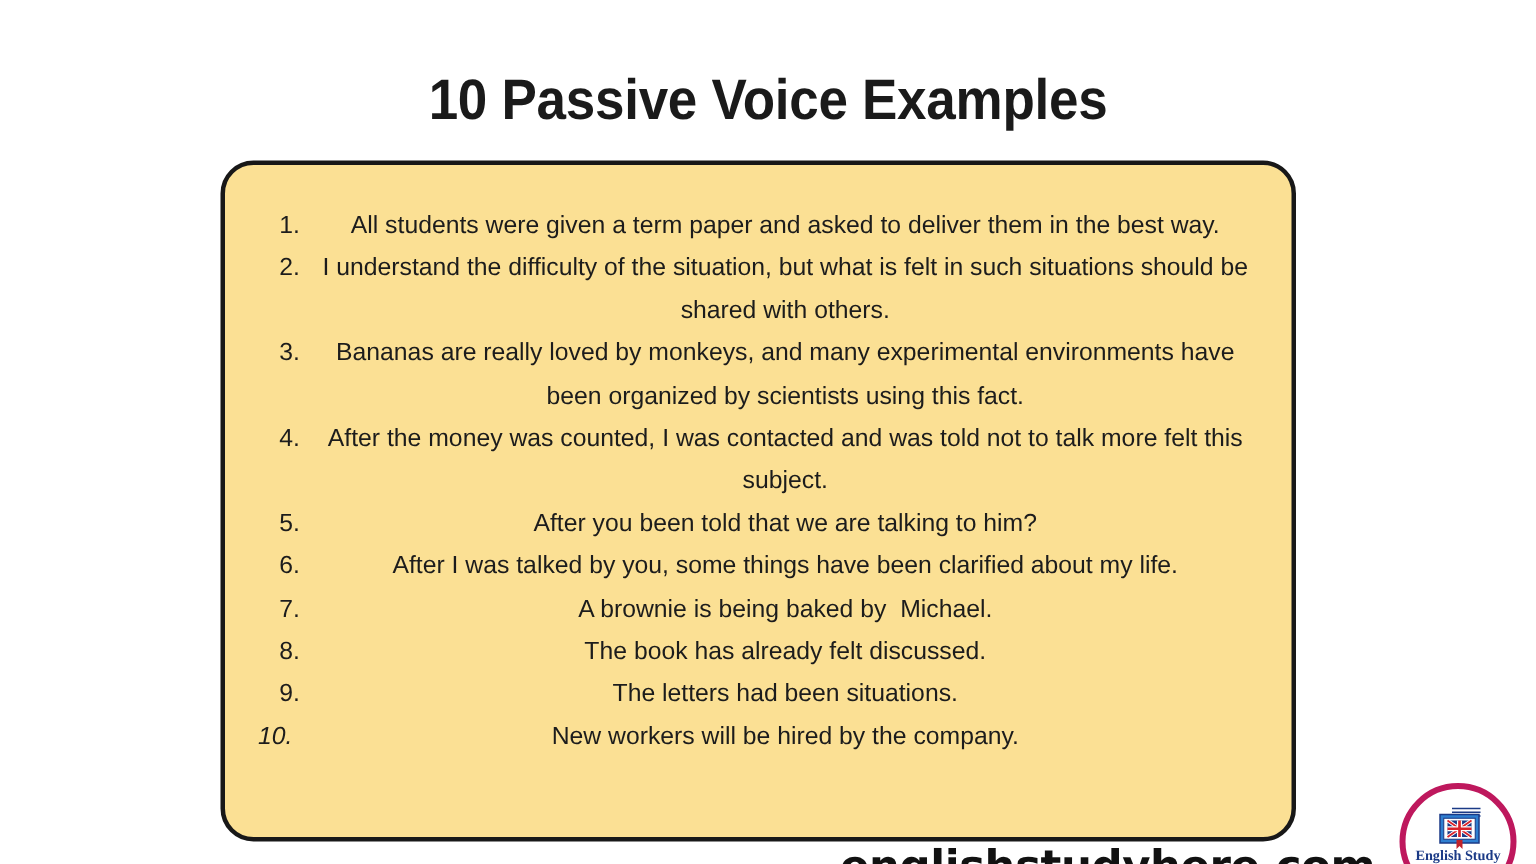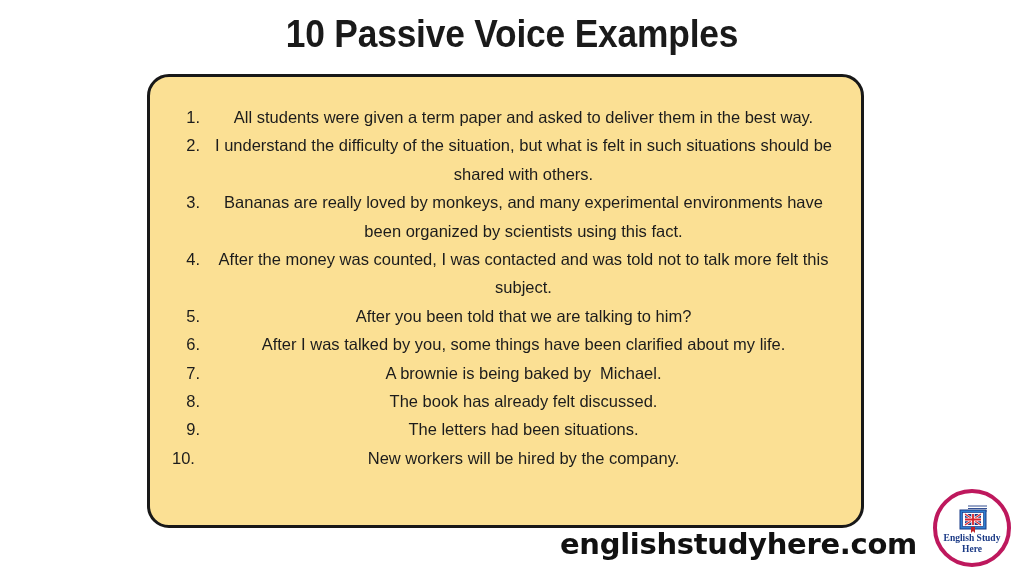--- a/index.html
+++ b/index.html
@@ -11,20 +11,21 @@
     height: 576px;
     background: #ffffff;
     font-family: "Liberation Sans", sans-serif;
     overflow: hidden;
     position: relative;
   }
 
   .page {
     position: absolute;
     inset: 0;
+    margin-top: 33px;
   }
 
   
   .title {
     position: absolute;
     left: 0;
     top: 13px;
     width: 1024px;
     text-align: center;
     font-family: "Liberation Sans", sans-serif;
@@ -69,20 +70,21 @@
   .item-num {
     flex: 0 0 auto;
     width: 34px;
     text-align: right;
     padding-right: 6px;
     box-sizing: border-box;
     white-space: nowrap;
   }
   .item-num.wide {
     padding-right: 18px;
+    font-style: italic;
   }
 
   .item-text {
     flex: 1 1 auto;
     text-align: justify;
     text-justify: inter-word;
     white-space: pre-wrap;
   }
   .item-text.nowrap-line {
     text-align: center;

